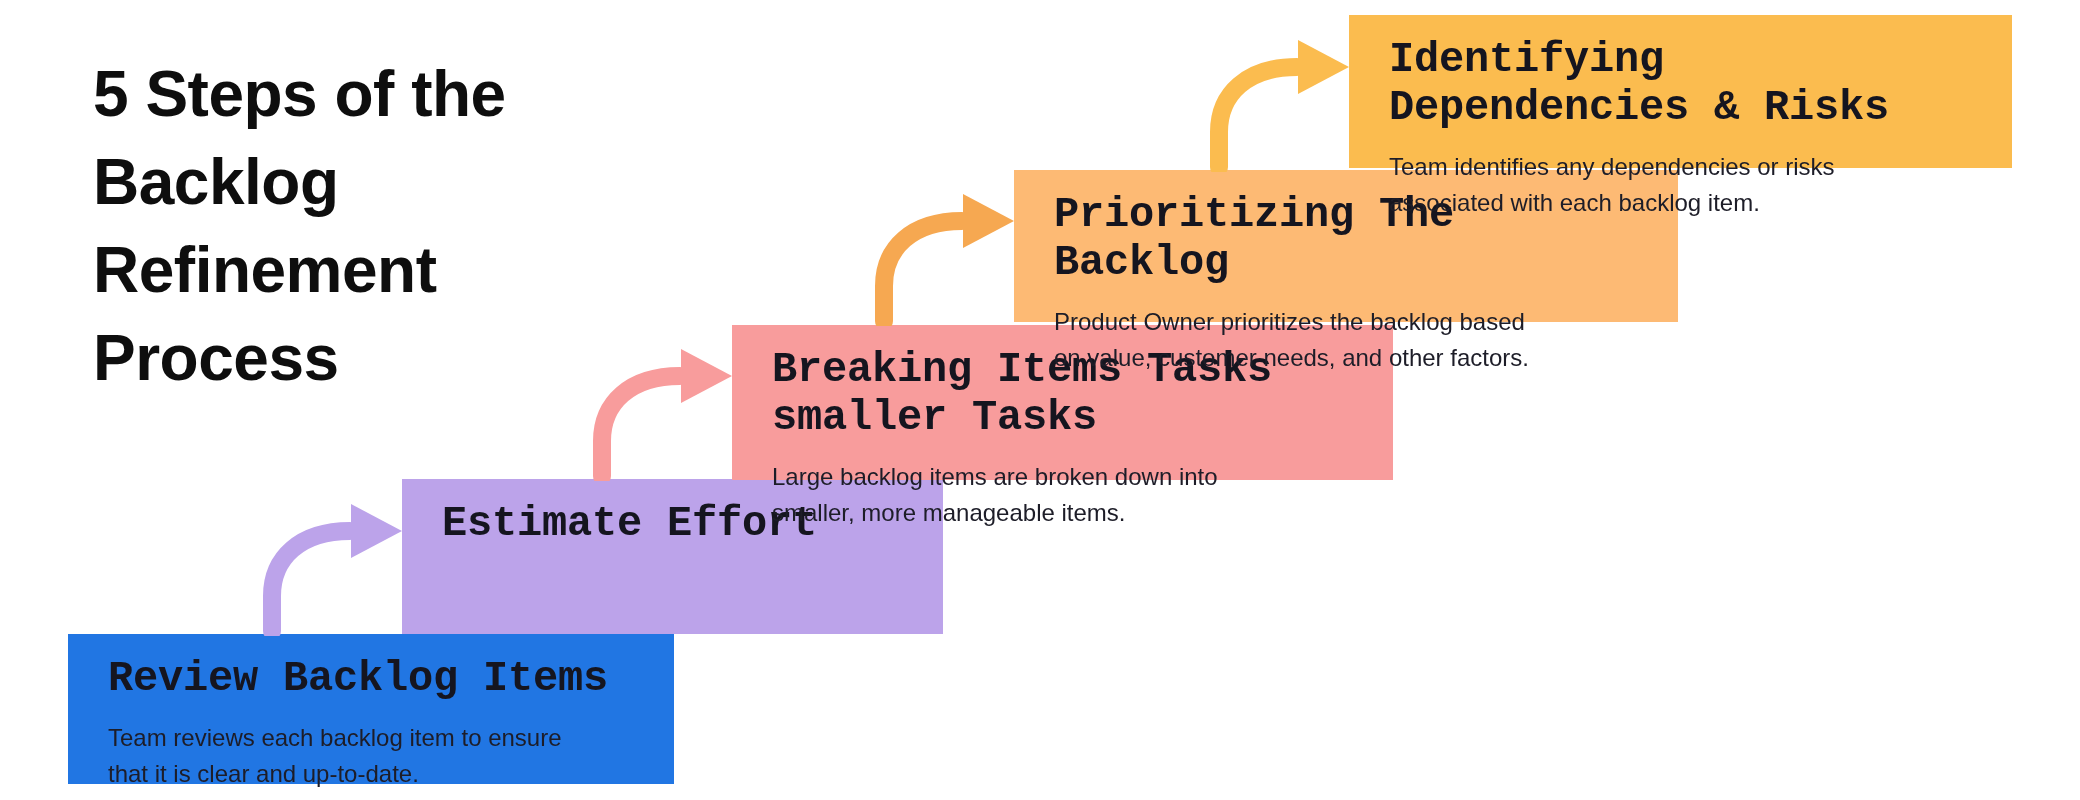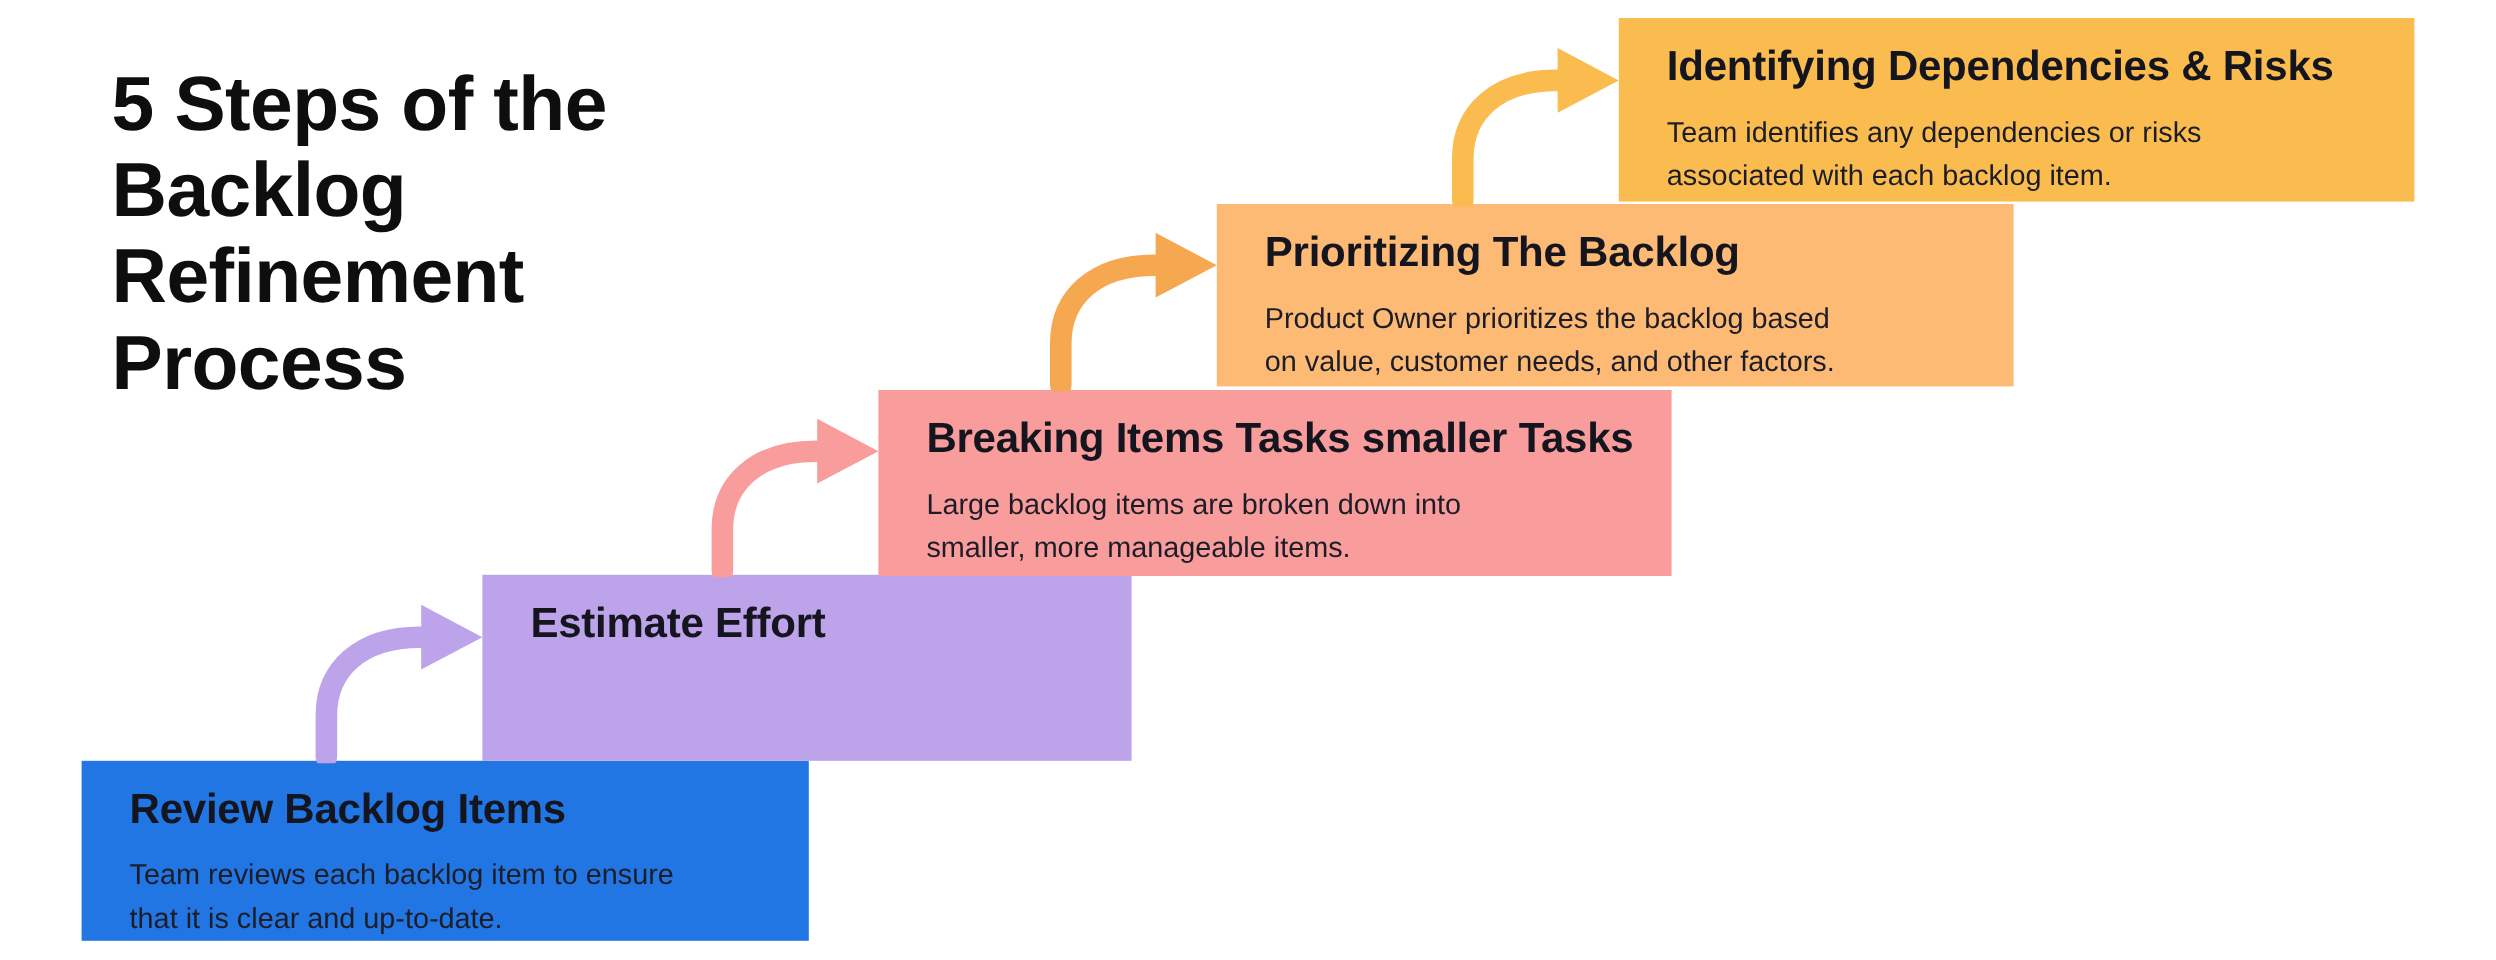--- a/index.html
+++ b/index.html
@@ -13,37 +13,38 @@
     height: 800px;
     overflow: hidden;
     background: #ffffff;
   }
   .main-title {
     position: absolute;
     left: 93px;
     top: 50px;
     width: 480px;
     font-size: 64px;
-    line-height: 72px;
+    line-height: 88px;
     font-weight: 800;
     letter-spacing: -0.5px;
     white-space: pre-line;
     color: #0e0e0e;
   }
   .step-box {
     position: absolute;
     box-sizing: border-box;
     padding: 21px 24px 0 40px;
   }
   .step-heading {
-    font-size: 35px;
+    font-size: 42px;
     font-weight: 700;
     color: #15151f;
     margin: 0 0 17px 0;
     letter-spacing: -0.2px;
+    font-family: Liberation Mono, monospace;
   }
   .step-body {
     font-size: 24px;
     line-height: 36px;
     color: #1d1d28;
     white-space: pre-line;
   }
   .box-1 { left: 68px;   top: 634px; width: 606px; height: 150px; }
   .box-2 { left: 402px;  top: 479px; width: 541px; height: 155px; }
   .box-3 { left: 732px;  top: 325px; width: 661px; height: 155px; }

